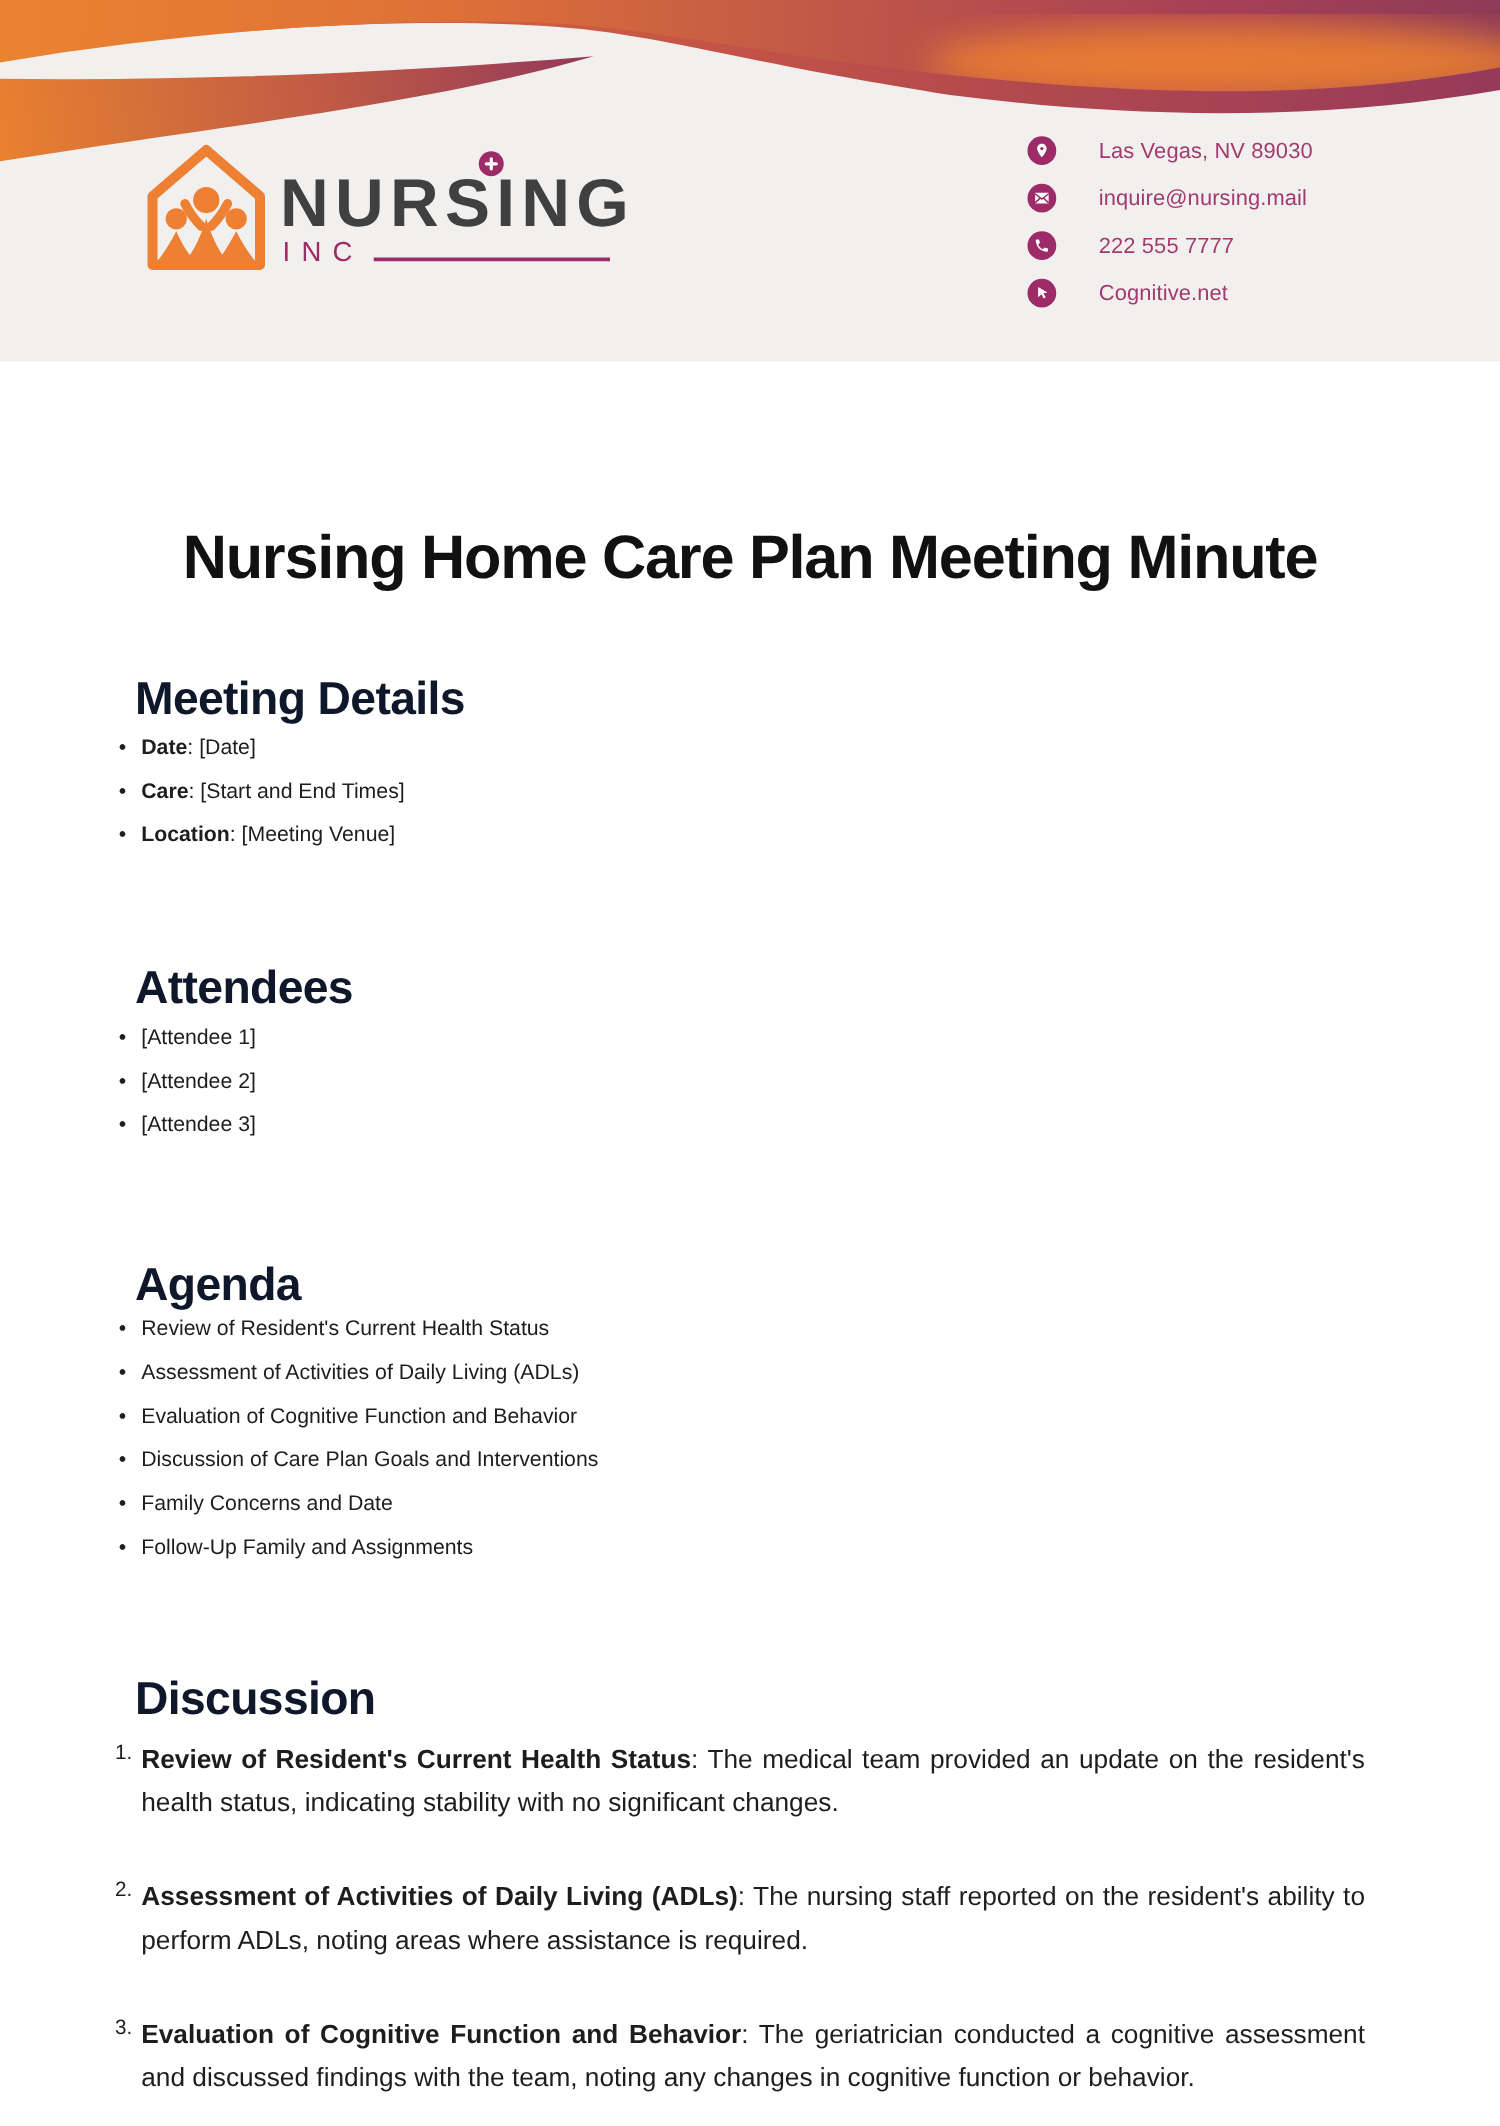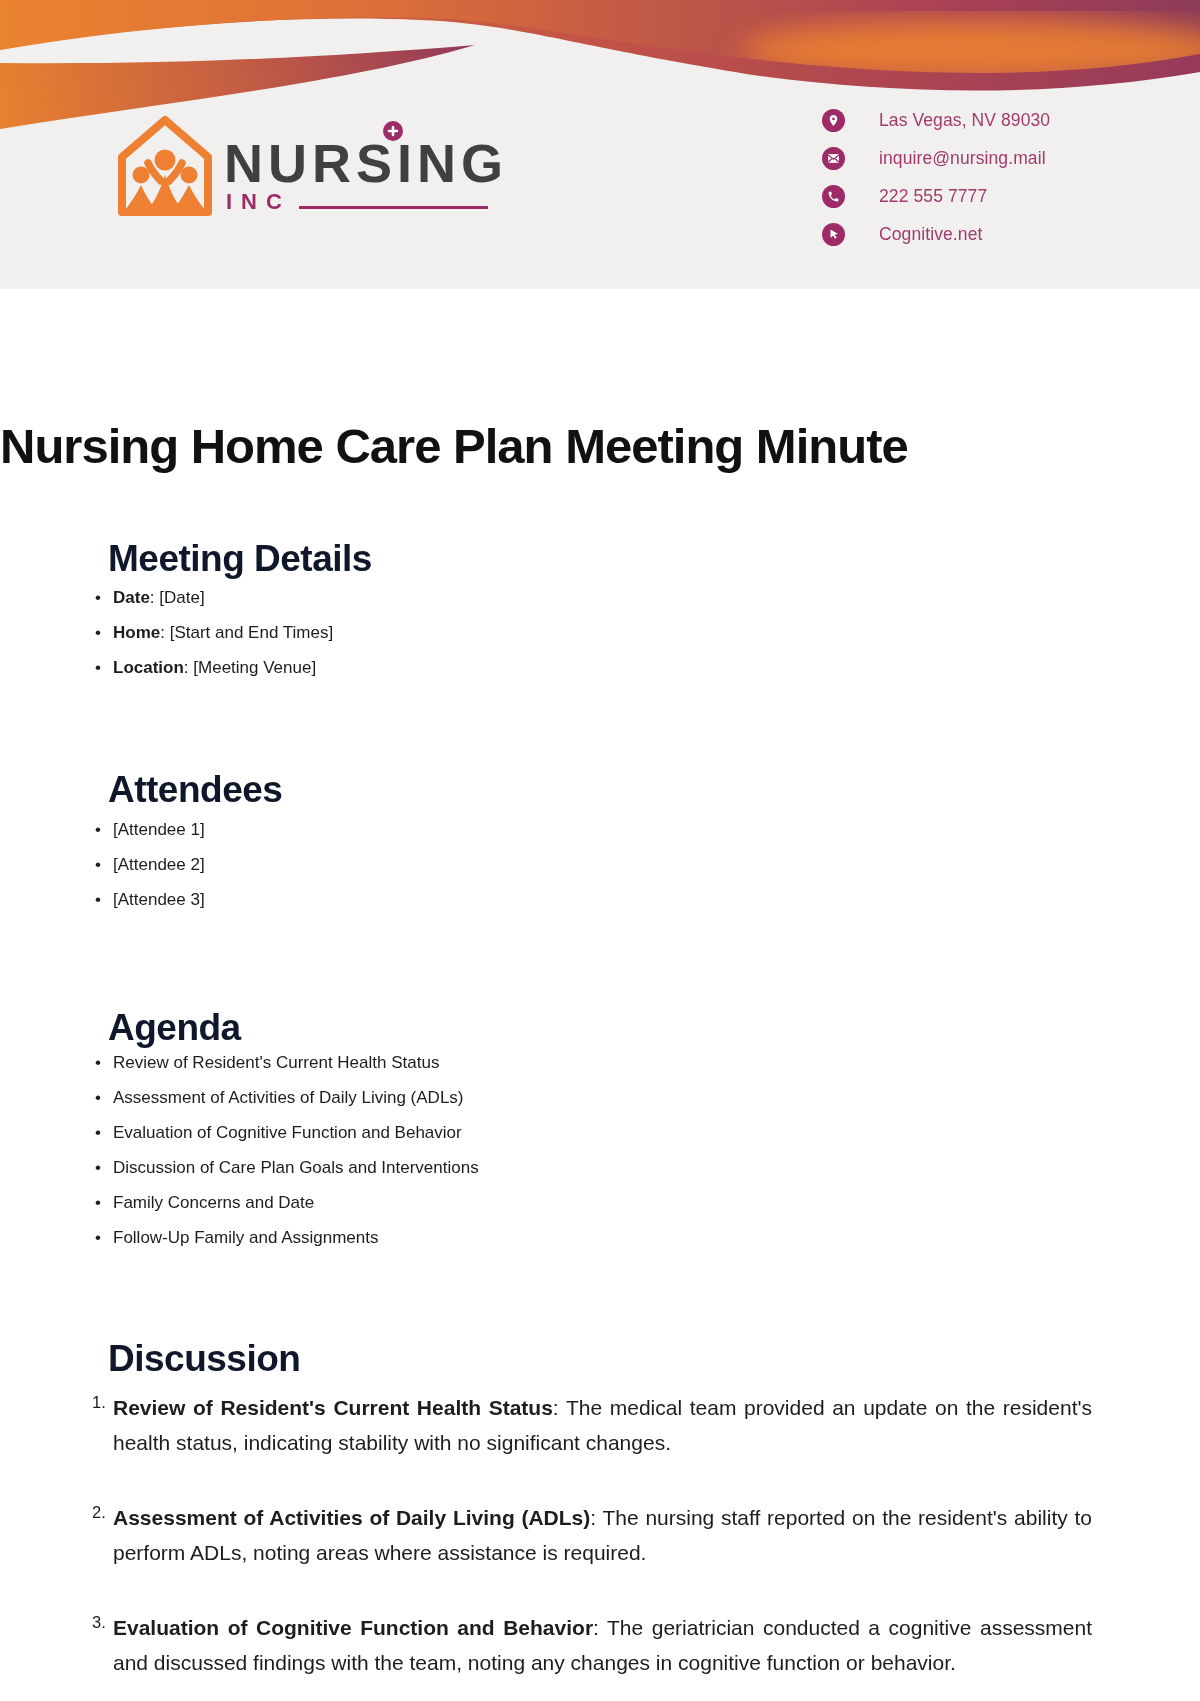--- a/index.html
+++ b/index.html
@@ -8,32 +8,32 @@
 
   
   .header{position:absolute;top:0;left:0;width:1200px;height:289px;background:#F1F0EE;}
   .wave{position:absolute;top:0;left:0;display:block;}
 
   .house{position:absolute;left:117px;top:113px;}
   .brand{position:absolute;left:224px;top:136px;font-size:54px;line-height:1;font-weight:700;
          letter-spacing:5px;color:#404040;}
   .plus-badge{position:absolute;left:383px;top:121px;width:20px;height:20px;border-radius:50%;
          background:#9D2B67;display:flex;align-items:center;justify-content:center;}
-  .brand-suffix{position:absolute;left:226px;top:191px;font-size:22px;line-height:1;font-weight:700;
+  .brand-suffix{position:absolute;left:226px;top:191px;font-size:22px;line-height:1;font-weight:400;
          letter-spacing:9px;color:#9D2B67;}
   .logo-underline{position:absolute;left:299px;top:206px;width:189px;height:2.5px;background:#9D2B67;}
 
   .contact{position:absolute;left:822px;top:101px;}
   .crow{display:flex;align-items:center;height:38px;gap:34px;}
   .cicon{width:23px;height:23px;border-radius:50%;background:#9D2B67;flex:0 0 auto;
          display:flex;align-items:center;justify-content:center;}
   .ctext{font-size:17.5px;color:#A23A6E;font-weight:500;letter-spacing:0.1px;}
 
   
-  .doc-title{position:absolute;top:420px;left:0;width:100%;margin:0;text-align:left;
+  .doc-title{position:absolute;top:420px;left:0;width:100%;margin:0;text-align:center;
          font-size:49px;line-height:1.1;font-weight:700;letter-spacing:-1px;color:#111;}
   .sec-h{position:absolute;left:92px;margin:16px;font-size:37px;line-height:44px;font-weight:700;
          letter-spacing:-0.5px;color:#0f172a;}
 
   .blist{position:absolute;left:95px;margin:0;padding:0;list-style:none;
          font-size:17px;line-height:35px;color:#1d1d1d;}
   .blist li{position:relative;padding-left:18px;}
   .blist li::before{content:"\2022";position:absolute;left:0;top:0;}
 
   .dlist{position:absolute;left:92px;width:1000px;margin:0;padding:0;list-style:none;
@@ -140,21 +140,21 @@
         <span class="ctext">Cognitive.net</span>
       </div>
     </div>
   </div>
 
   <h1 class="doc-title">Nursing Home Care Plan Meeting Minute</h1>
 
   <h2 class="sec-h" style="top:521px">Meeting Details</h2>
   <ul class="blist" style="top:580px">
     <li><b>Date</b><span>: [Date]</span></li>
-    <li><b>Home</b><span>: [Start and End Times]</span></li>
+    <li><b>Care</b><span>: [Start and End Times]</span></li>
     <li><b>Location</b><span>: [Meeting Venue]</span></li>
   </ul>
 
   <h2 class="sec-h" style="top:752px">Attendees</h2>
   <ul class="blist" style="top:812px">
     <li><span>[Attendee 1]</span></li>
     <li><span>[Attendee 2]</span></li>
     <li><span>[Attendee 3]</span></li>
   </ul>
 

